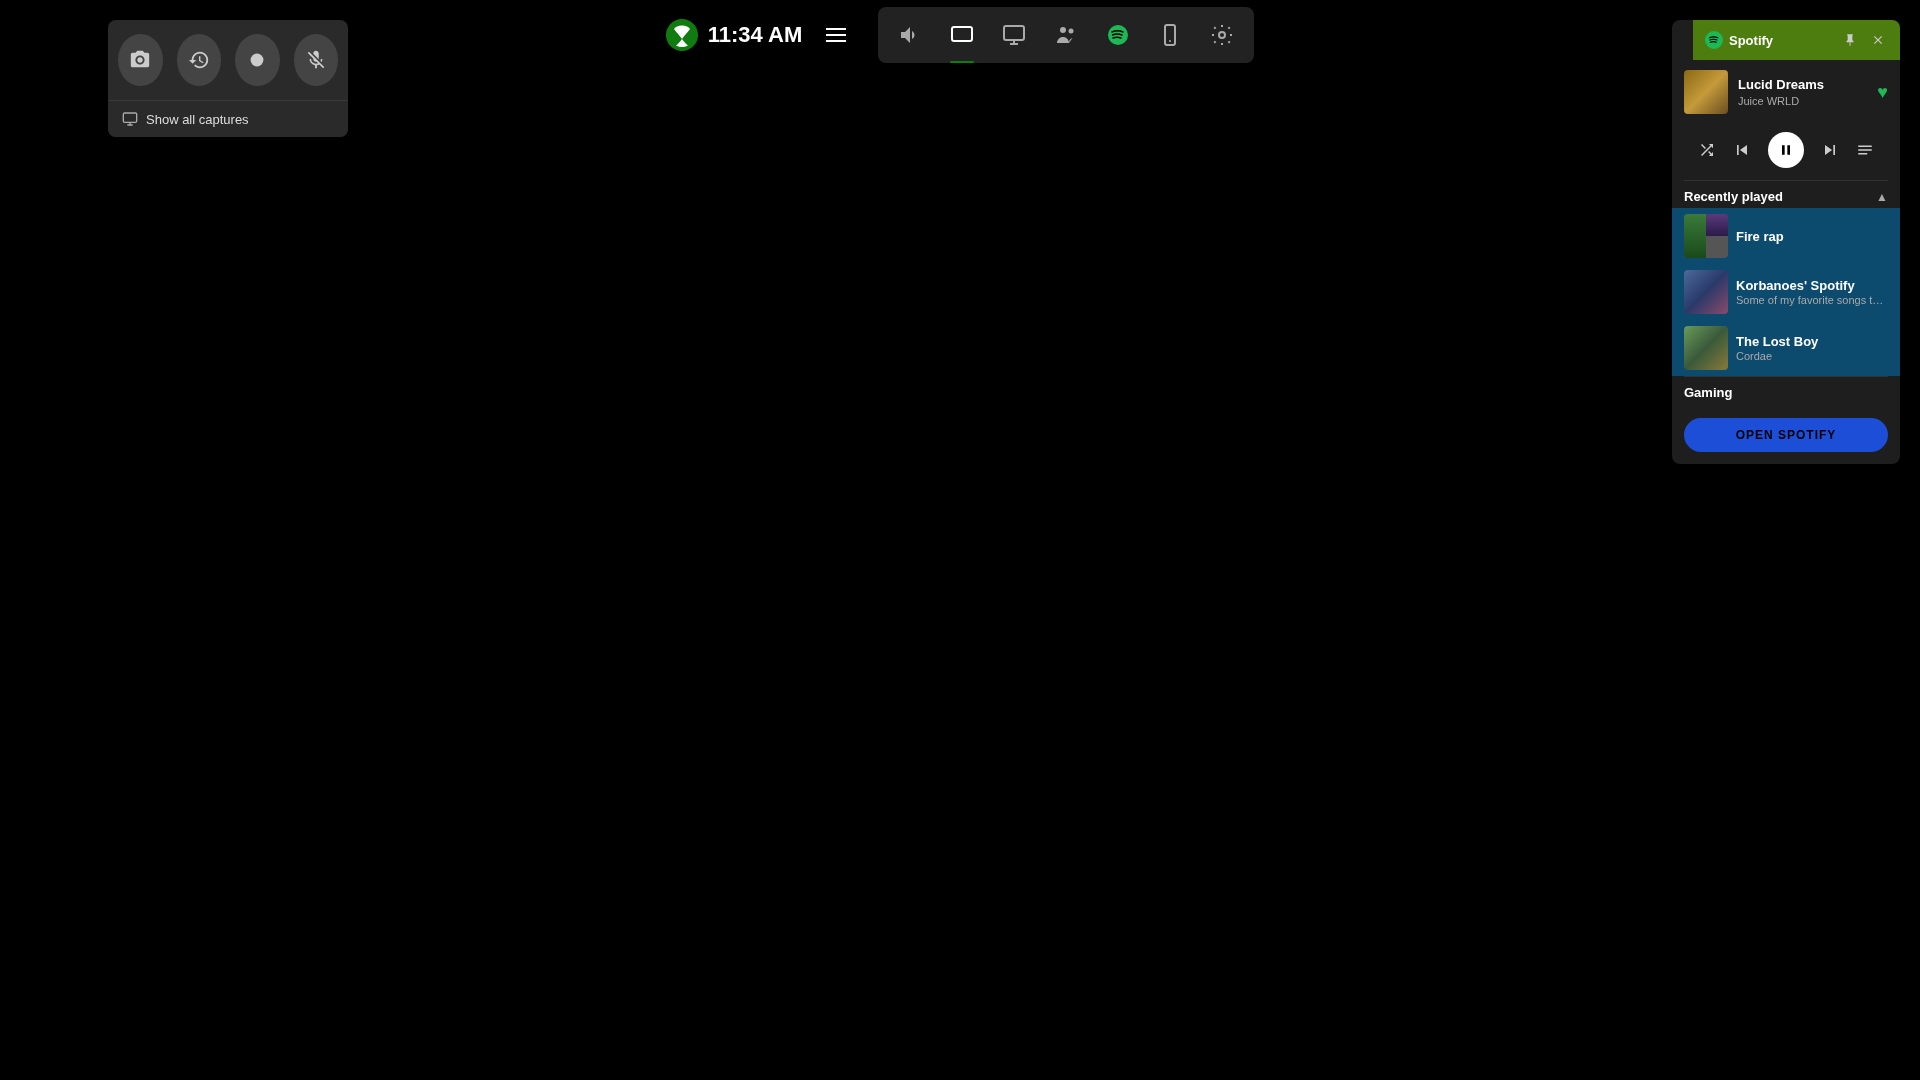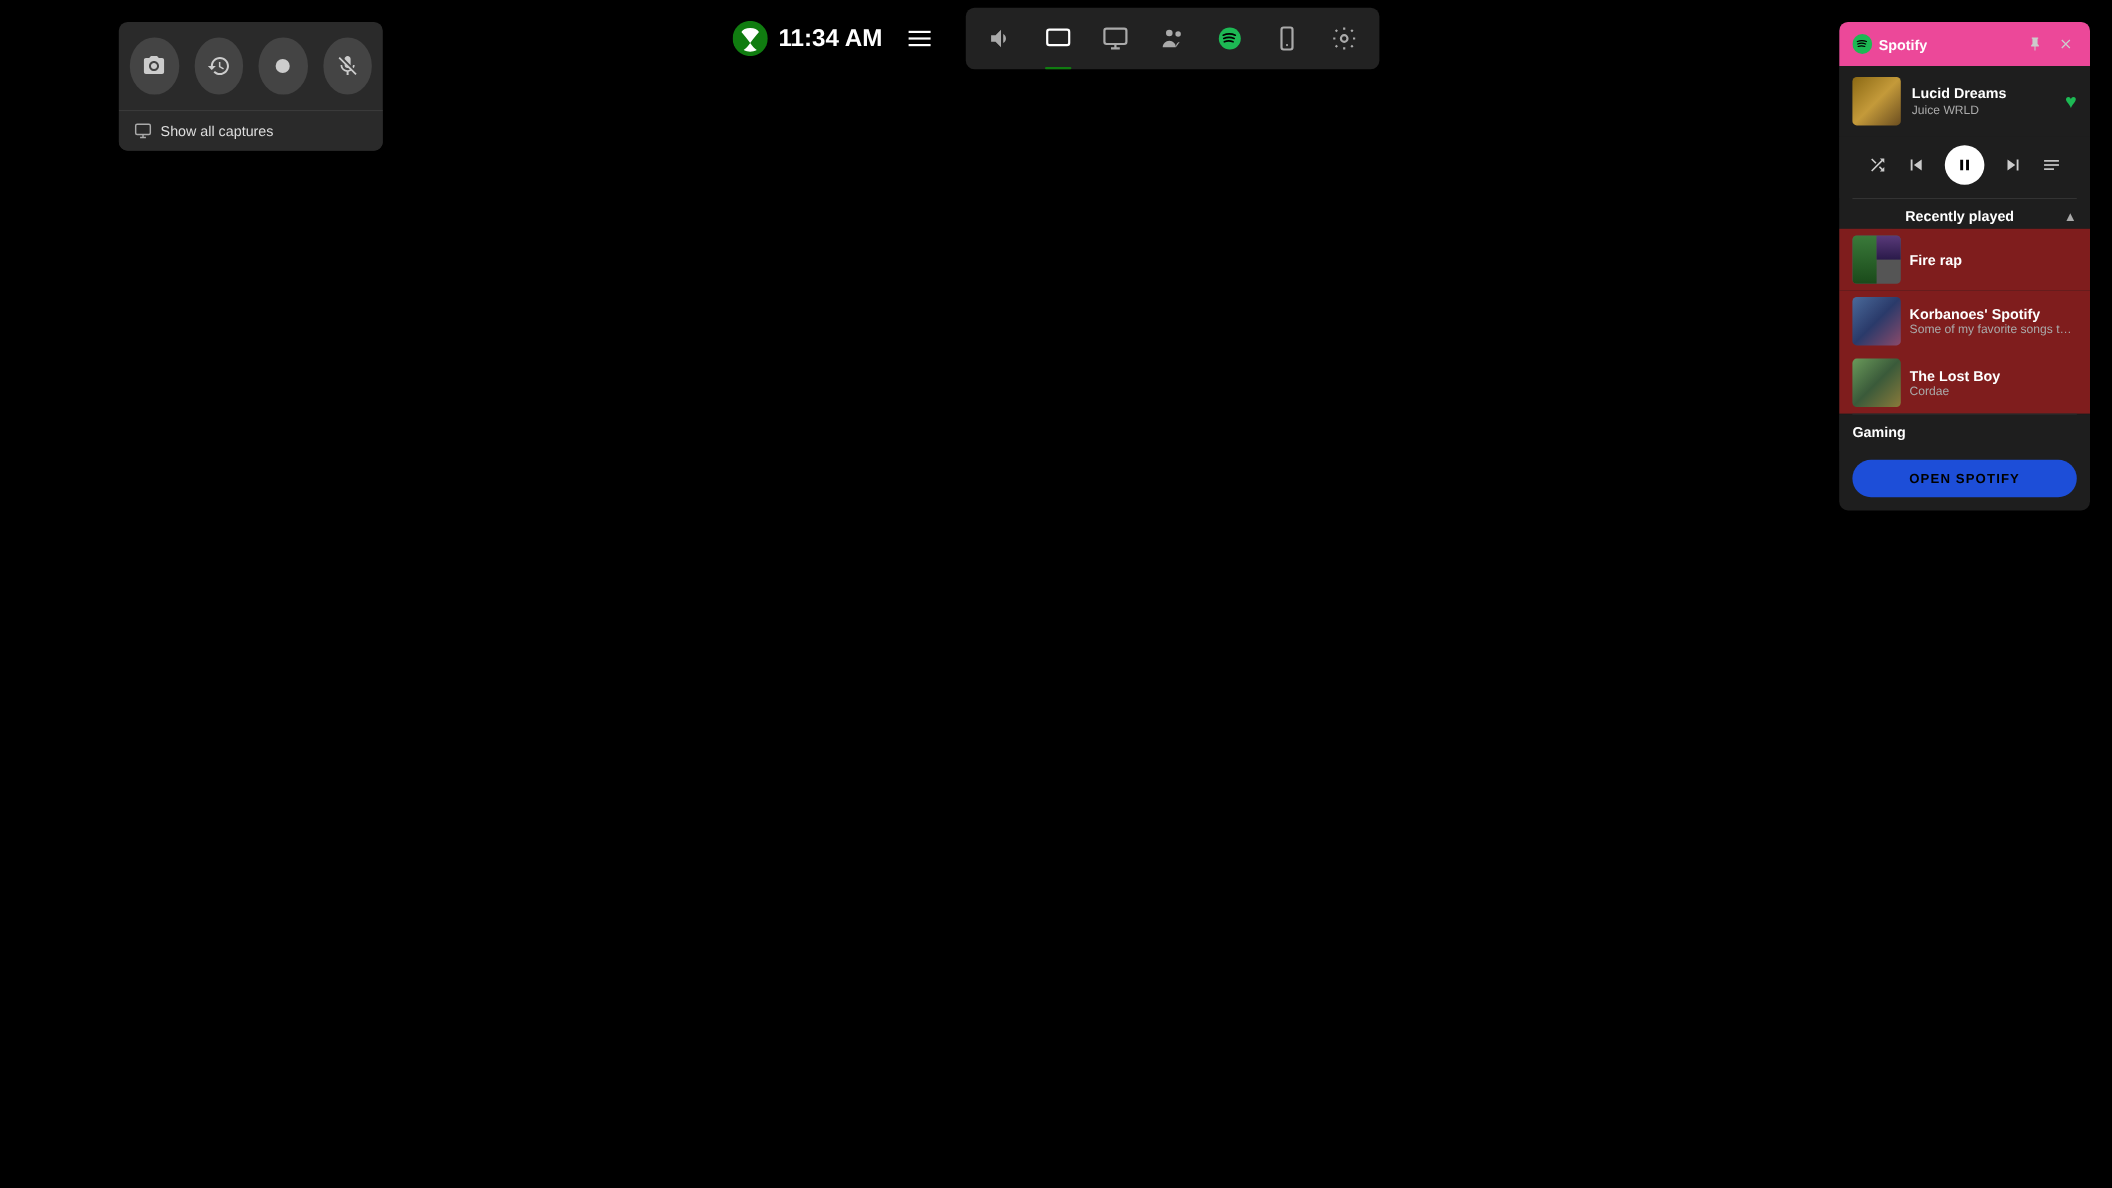--- a/index.html
+++ b/index.html
@@ -203,21 +203,22 @@
       background: #1e1e1e;
       border-radius: 8px;
       overflow: hidden;
     }
 
     .spotify-header {
       display: flex;
       align-items: center;
       justify-content: space-between;
       padding: 10px 12px;
-      background: #ec4899;
+      background: #4d7c0f;
+      margin-left: 21px;
     }
 
     .spotify-header-left {
       display: flex;
       align-items: center;
       gap: 6px;
     }
 
     .spotify-logo {
       width: 18px;
@@ -304,42 +305,41 @@
       color: #000;
       font-size: 14px;
     }
 
     .section-header {
       display: flex;
       align-items: center;
       justify-content: space-between;
       padding: 8px 12px 4px;
       background: #1e1e1e;
-      margin-left: 48px;
     }
 
     .section-title {
       font-size: 13px;
       font-weight: 600;
       color: #fff;
     }
 
     .section-collapse {
       color: #aaa;
       font-size: 12px;
       cursor: pointer;
     }
 
     .playlist-item {
       display: flex;
       align-items: center;
       gap: 8px;
       padding: 6px 12px;
       cursor: pointer;
-      background: #7f1d1d;
+      background: #0c4a6e;
     }
 
     .playlist-thumb {
       width: 44px;
       height: 44px;
       border-radius: 4px;
       background: #555;
       flex-shrink: 0;
       overflow: hidden;
       position: relative;

